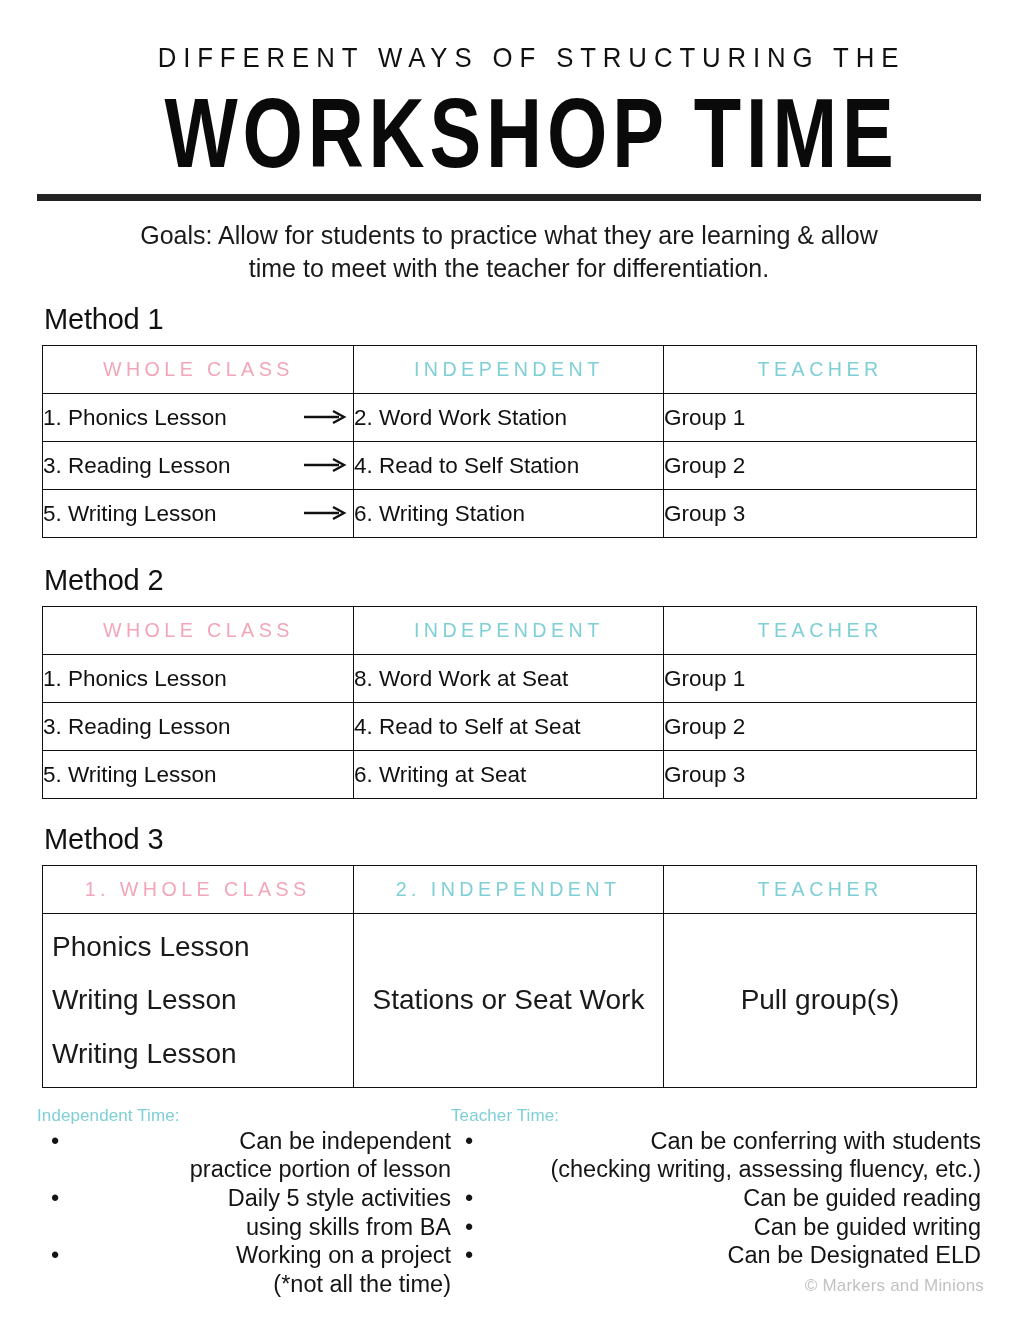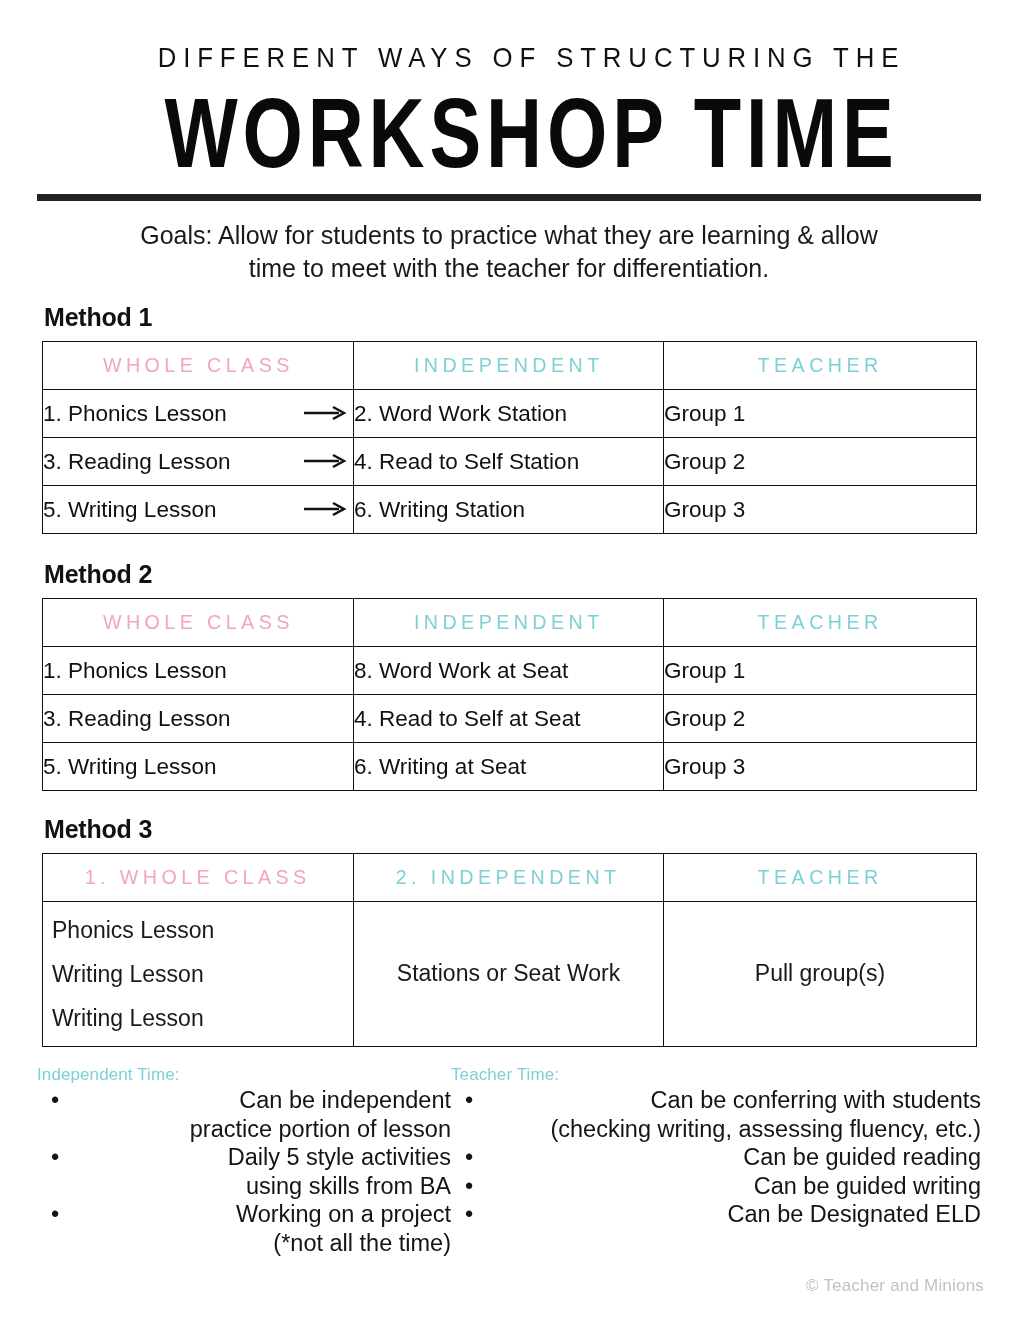--- a/index.html
+++ b/index.html
@@ -78,22 +78,22 @@
   .method {
     width: 934px;
     margin: 0 auto;
   }
 
   .method-1 { margin-top: 18px; }
   .method-2 { margin-top: 26px; margin-left: 42px; }
   .method-3 { margin-top: 24px; }
 
   .method-heading {
-    font-size: 25px;
-    font-weight: 700;
+    font-size: 29px;
+    font-weight: 400;
     letter-spacing: -0.2px;
     color: #111111;
     margin-bottom: 9px;
     padding-left: 2px;
   }
 
   table.method-table {
     width: 934px;
     border-collapse: collapse;
     table-layout: fixed;
@@ -154,21 +154,21 @@
     line-height: 1;
     flex: 0 0 auto;
   }
 
   .arrow-icon svg { display: block; }
 
   
   td.tall {
     height: 144px;
     vertical-align: middle;
-    font-size: 23px;
+    font-size: 28px;
     padding: 0 9px;
     margin-top: 27px;
   }
 
   td.tall.stack {
     vertical-align: middle;
     padding: 6px 9px;
   }
 
   .stack-line {
@@ -450,15 +450,15 @@
           <span class="bullet-dot">•</span>
           <span class="note-text">
             <span class="ln">Can be Designated ELD</span>
           </span>
         </li>
       </ul>
     </div>
 
   </div>
 
-  <div class="footer">© Teacher and Minions</div>
+  <div class="footer">© Markers and Minions</div>
 
 </div>
 
 </body></html>

